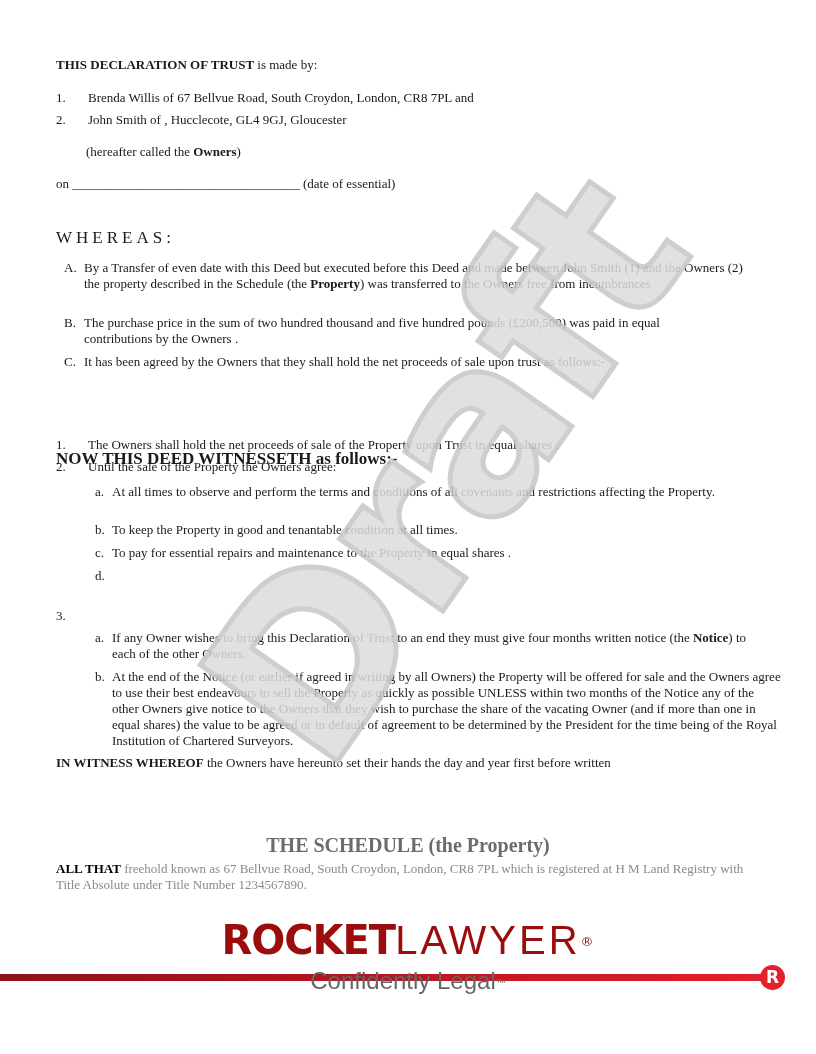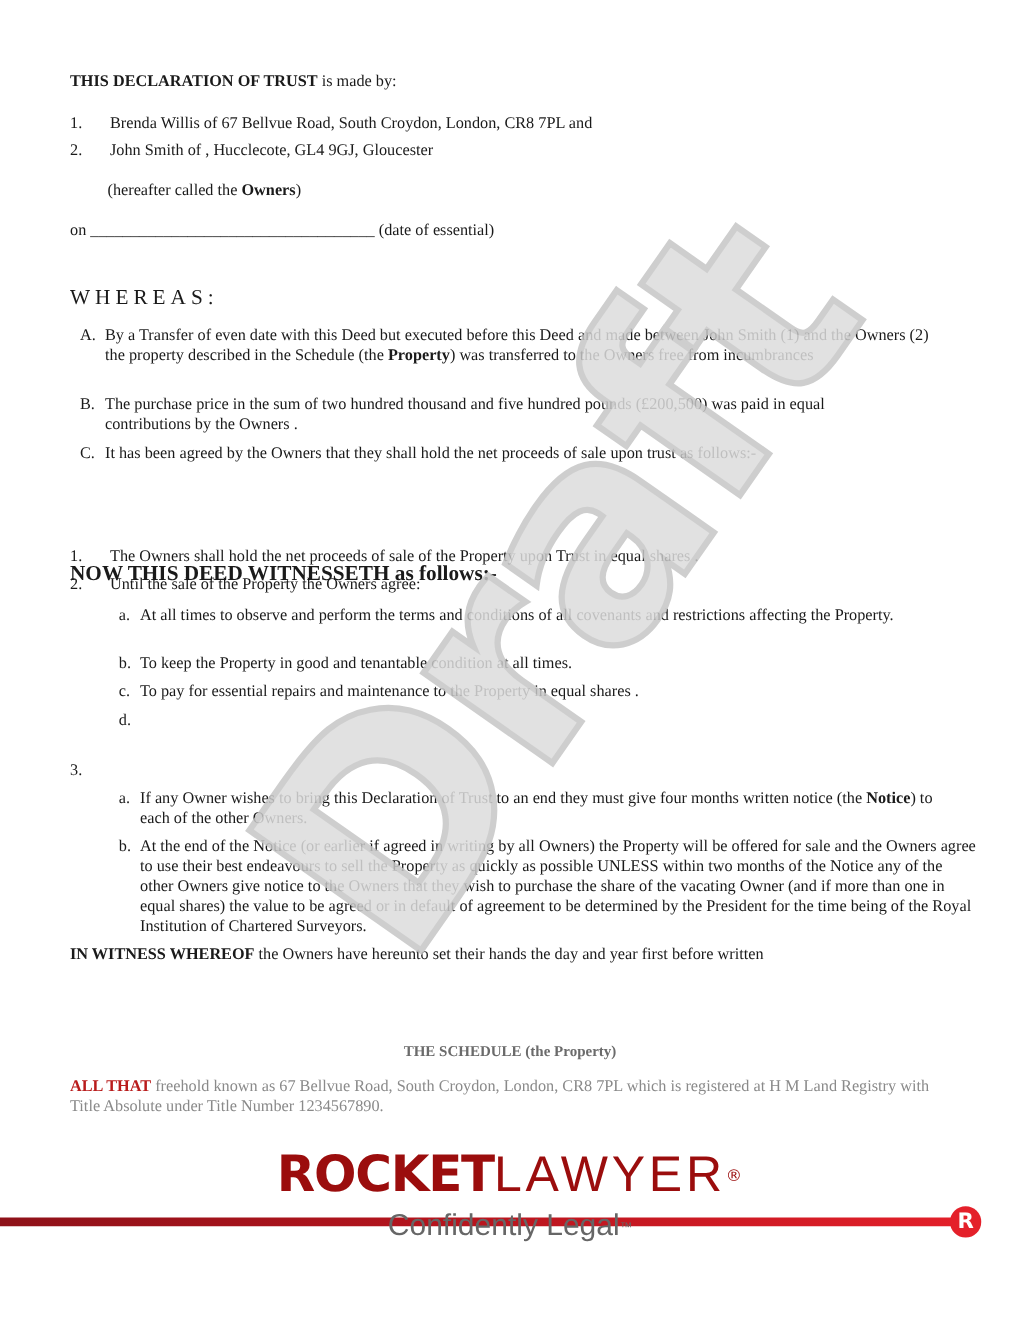--- a/index.html
+++ b/index.html
@@ -7,23 +7,23 @@
       font-family: "Liberation Serif", "DejaVu Serif", serif; color: #1a1a1a; }
     .page { position: absolute; left: 0; top: 0; width: 816px; height: 1054px; }
     .txt { position: absolute; font-size: 13px; line-height: 16px; white-space: nowrap; }
     .wrap { white-space: normal; }
     b { font-weight: bold; }
     .h-whereas { position: absolute; left: 56px; top: 228px; font-size: 17px; font-weight: normal; letter-spacing: 4px; }
     .h-now { position: absolute; left: 56px; top: 405px; font-size: 17px; font-weight: bold; margin-top: 44px; }
     .num { position: absolute; font-size: 13px; line-height: 16px; }
     .item { position: absolute; font-size: 13px; line-height: 16px; }
     .schedule-title { position: absolute; left: 0; width: 816px; top: 834px; text-align: center;
-      font-size: 12px; font-weight: bold; color: #6b6b6b; }
+      font-size: 20px; font-weight: bold; color: #6b6b6b; }
     .schedule-body { position: absolute; left: 56px; top: 861px; width: 690px; font-size: 13px; line-height: 16px; color: #8a8a8a; }
-    .schedule-body b { color: #b91c1c; }
+    .schedule-body b { color: #000000; }
     .watermark { position: absolute; left: 150px; top: 430px; width: 520px; height: 180px;
       transform: rotate(-55deg); transform-origin: 50% 50%;
       font-family: "DejaVu Sans", sans-serif; font-weight: bold; font-size: 230px; line-height: 180px;
       color: #dcdcdc; -webkit-text-stroke: 5px #c6c6c6; text-align: center; opacity: 0.85;
       pointer-events: none; letter-spacing: -6px; }
     .logo { position: absolute; left: 0; width: 816px; top: 918px; text-align: center;
       font-family: "DejaVu Sans", sans-serif; font-size: 40px; line-height: 44px; color: #9b0d0d; letter-spacing: 1px; }
     .logo .rocket { font-weight: bold; letter-spacing: -1px; }
     .logo .lawyer { font-weight: normal; font-family: "Liberation Sans", sans-serif; letter-spacing: 3px; }
     .logo .reg { font-size: 13px; vertical-align: top; position: relative; top: 2px; }

